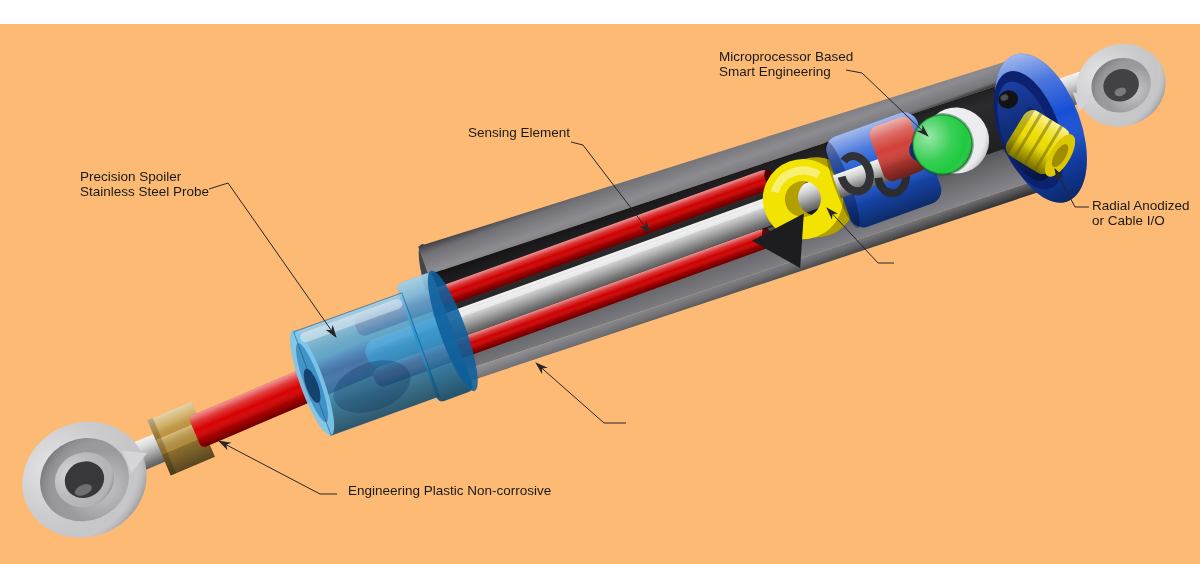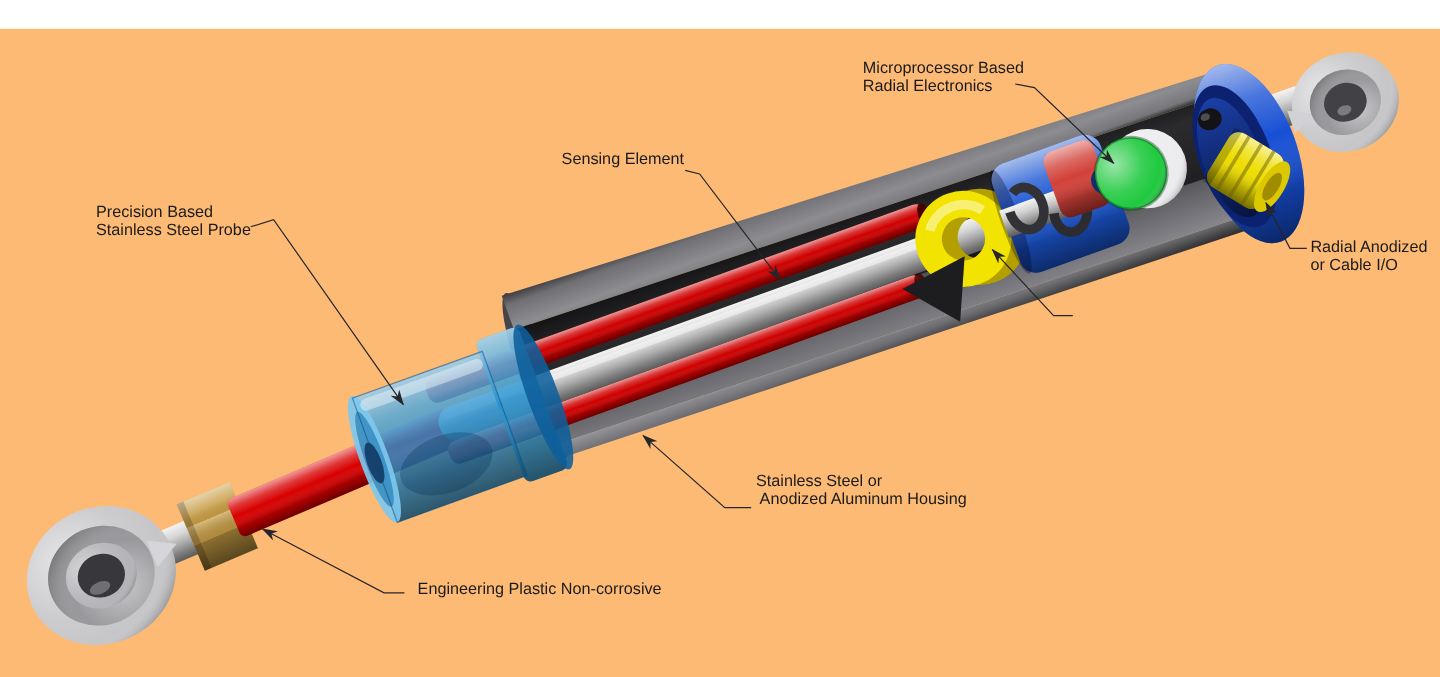--- a/index.html
+++ b/index.html
@@ -217,34 +217,30 @@
       <polyline points="209,165 228,159 336,313" marker-end="url(#arr)"></polyline>
       <polyline points="1089,183 1075,183 1055,145" marker-end="url(#arr)"></polyline>
       <polyline points="894,239 878,239 827,184" marker-end="url(#arr)"></polyline>
       <polyline points="626,399 604,399 536,339" marker-end="url(#arr)"></polyline>
       <polyline points="337,470 320,470 219,417" marker-end="url(#arr)"></polyline>
     </g>
   </svg>
 
   <div class="lbl" style="left:719px;top:25px">
     <span>Microprocessor Based</span>
-    <span>Radial Electronics</span>
+    <span>Smart Engineering</span>
   </div>
   <div class="lbl" style="left:468px;top:101px">
     <span>Sensing Element</span>
   </div>
   <div class="lbl" style="left:80px;top:145px">
-    <span>Precision Based</span>
+    <span>Precision Spoiler</span>
     <span>Stainless Steel Probe</span>
   </div>
   <div class="lbl" style="left:1092px;top:174px">
     <span>Radial Anodized</span>
     <span>or Cable I/O</span>
   </div>
-  <div class="lbl" style="left:630px;top:369px">
-    <span>Stainless Steel or</span>
-    <span class="ind">Anodized Aluminum Housing</span>
-  </div>
   <div class="lbl" style="left:348px;top:459px">
     <span>Engineering Plastic Non-corrosive</span>
   </div>
 
 </div>
 
 </body></html>

